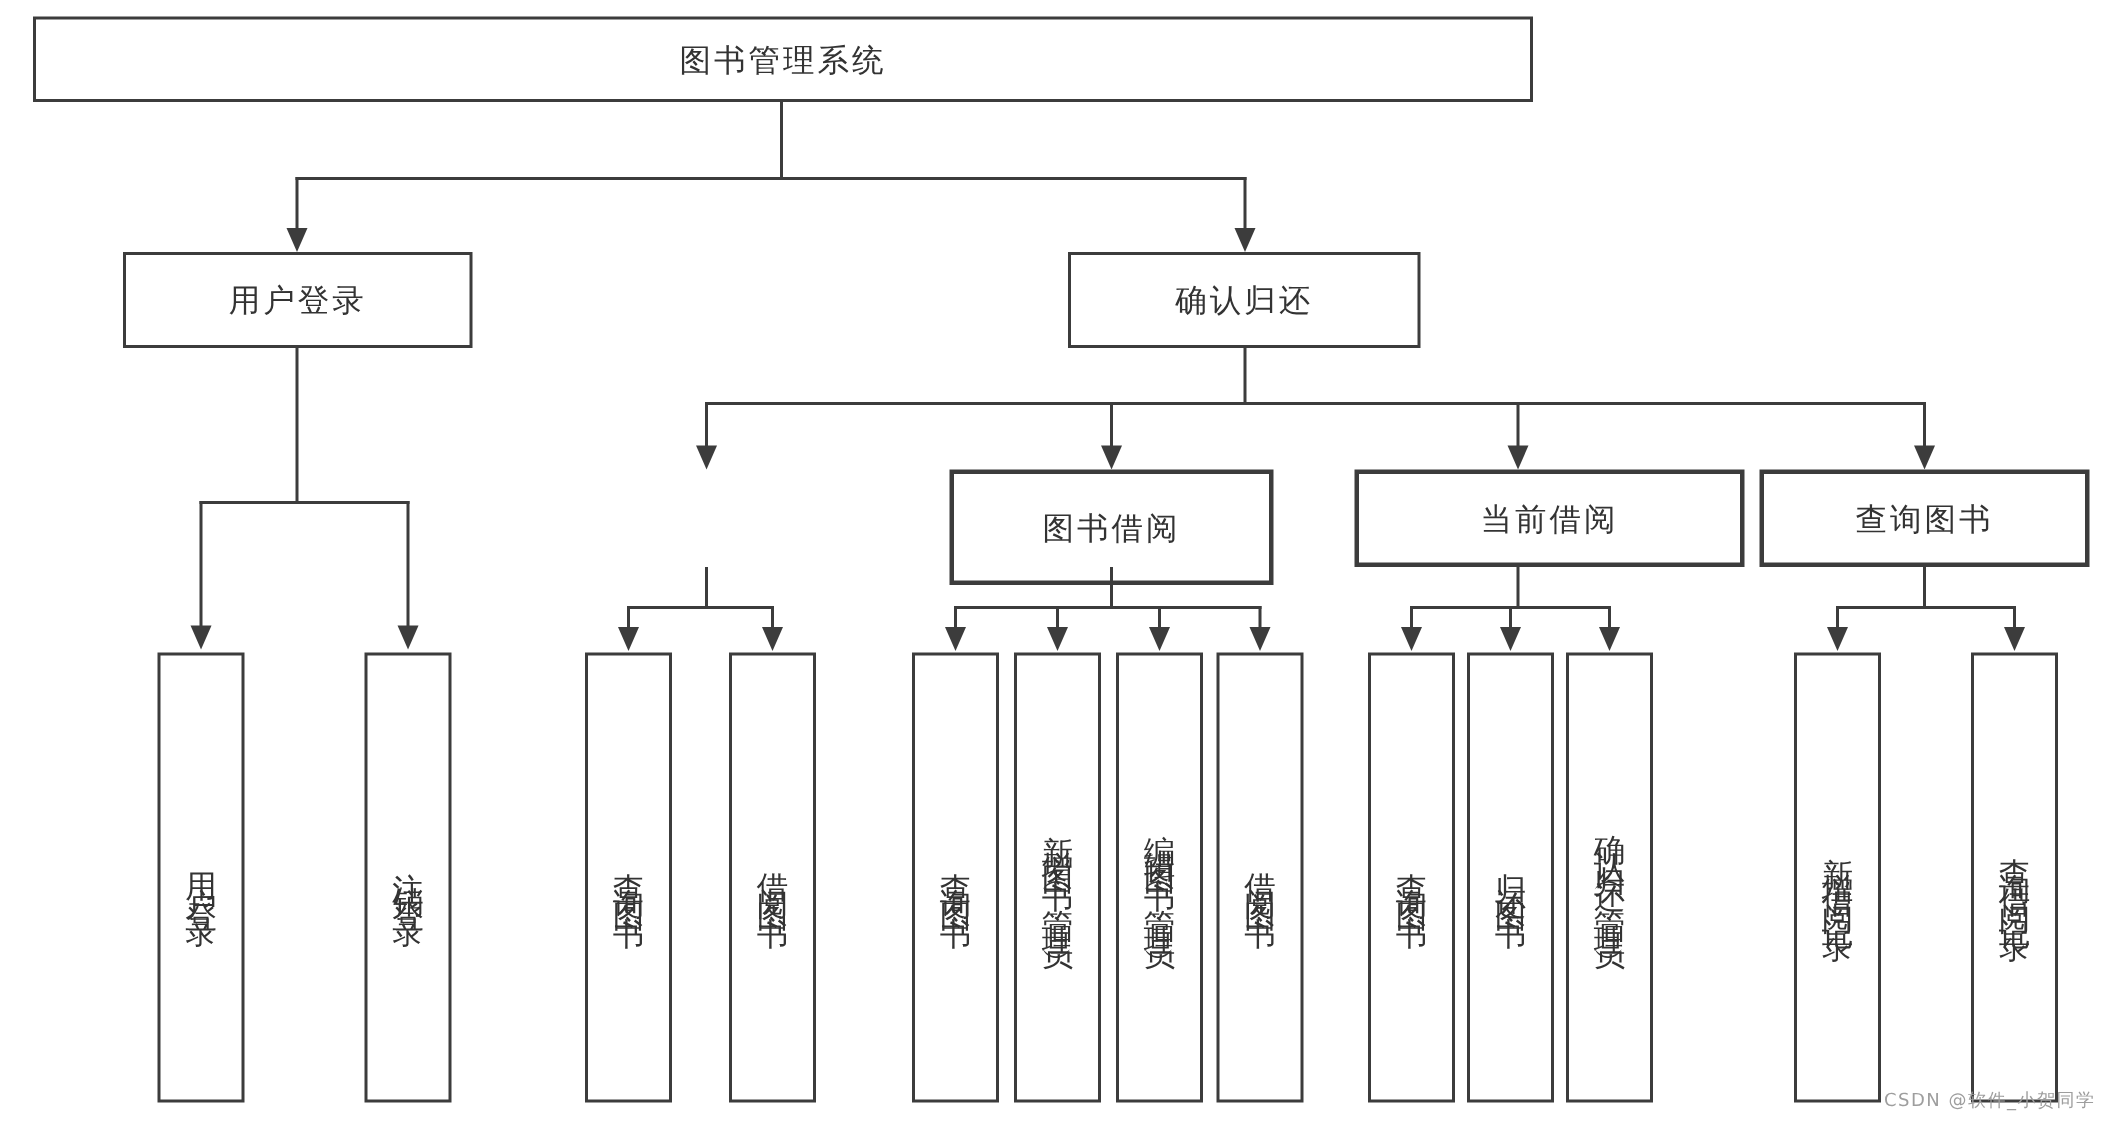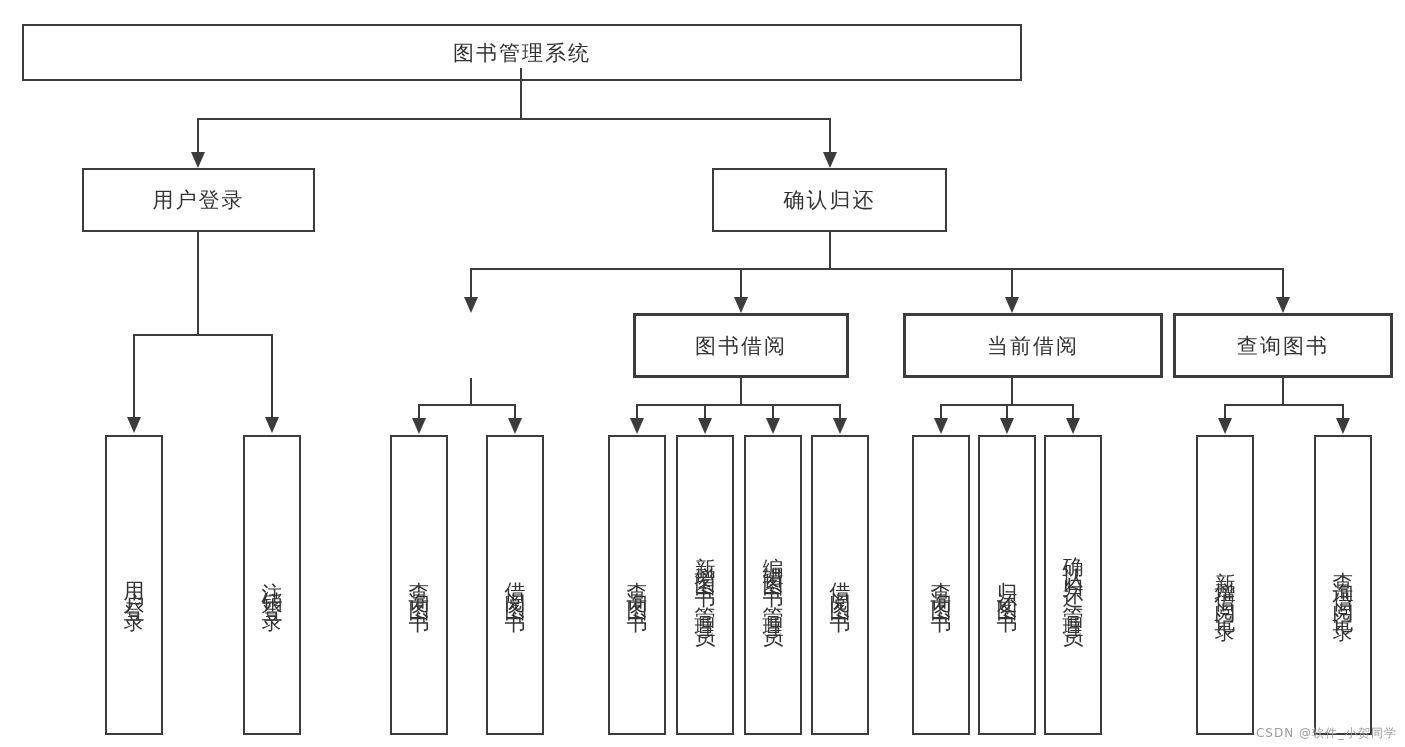--- a/index.html
+++ b/index.html
@@ -73,21 +73,21 @@
     color: var(--wm, #9e9e9e);
     letter-spacing: 1px;
     white-space: nowrap;
   }
 </style>
 </head>
 <body>
 
 <div class="canvas">
 
-  <div class="box" style="left:22px; top:24px; width:1000px; height:57px;text-align:center;">
+  <div class="box" style="left:22px; top:11px; width:1000px; height:57px;text-align:center;">
     <span class="lbl">图书管理系统</span>
   </div>
 
   <div class="vline" style="left:520px; top:68px; height:52px;"></div>
   <div class="hline" style="left:197px; top:118px; width:634px;"></div>
   <div class="vline" style="left:197px; top:118px; height:36px;"></div>
   <div class="arr" style="left:191px; top:152px;"></div>
   <div class="vline" style="left:829px; top:118px; height:36px;"></div>
   <div class="arr" style="left:823px; top:152px;"></div>
 
@@ -109,21 +109,21 @@
   <div class="hline" style="left:470px; top:268px; width:814px;"></div>
   <div class="vline" style="left:470px;  top:268px; height:30px;"></div>
   <div class="arr" style="left:464px;  top:297px;"></div>
   <div class="vline" style="left:740px;  top:268px; height:30px;"></div>
   <div class="arr" style="left:734px;  top:297px;"></div>
   <div class="vline" style="left:1011px; top:268px; height:30px;"></div>
   <div class="arr" style="left:1005px; top:297px;"></div>
   <div class="vline" style="left:1282px; top:268px; height:30px;"></div>
   <div class="arr" style="left:1276px; top:297px;"></div>
 
-  <div class="box lvl3" style="left:633px; top:313px; width:216px; height:65px;">
+  <div class="box lvl3" style="left:633px; top:313px; width:216px; height:77px;">
     <span class="lbl">图书借阅</span>
   </div>
   <div class="box lvl3" style="left:903px; top:313px; width:260px; height:65px;">
     <span class="lbl">当前借阅</span>
   </div>
   <div class="box lvl3" style="left:1173px; top:313px; width:220px; height:65px;">
     <span class="lbl">查询图书</span>
   </div>
 
   <div class="vline" style="left:470px; top:378px; height:28px;"></div>

